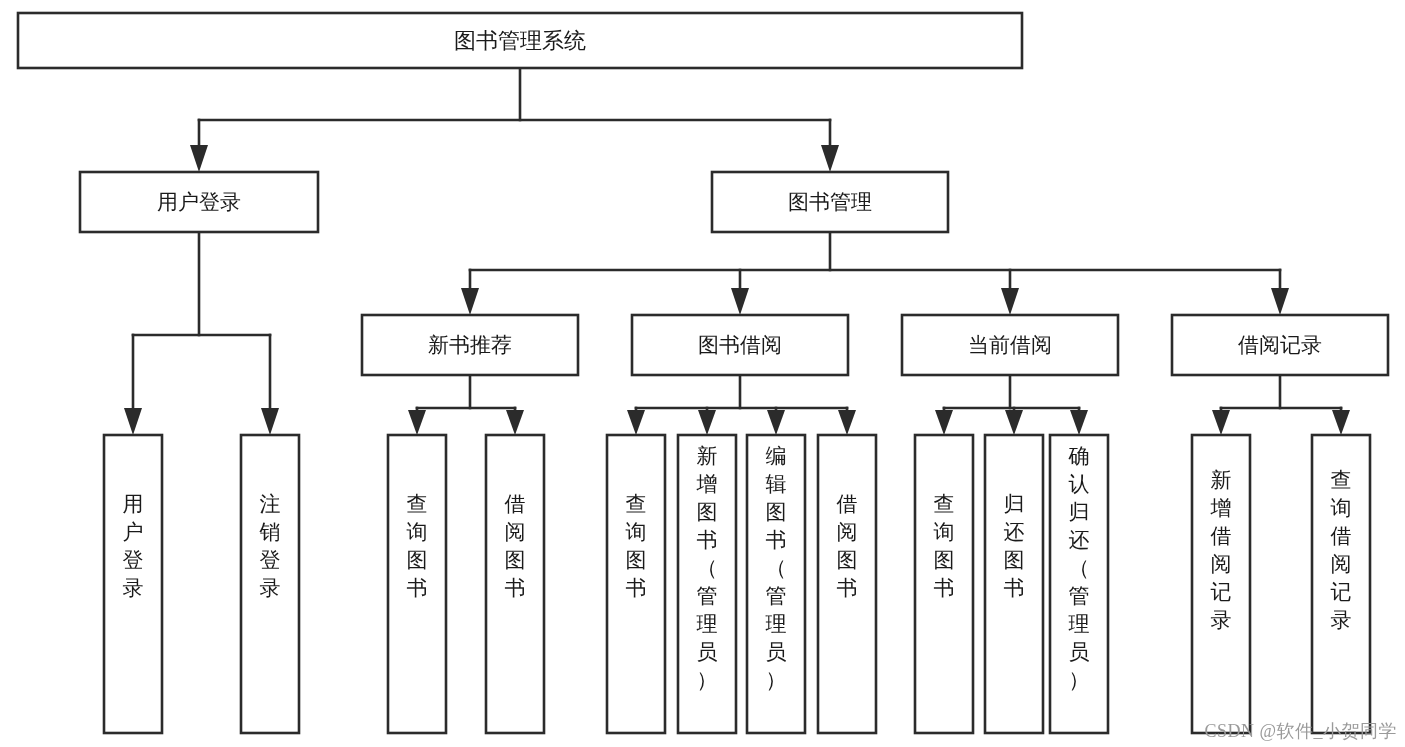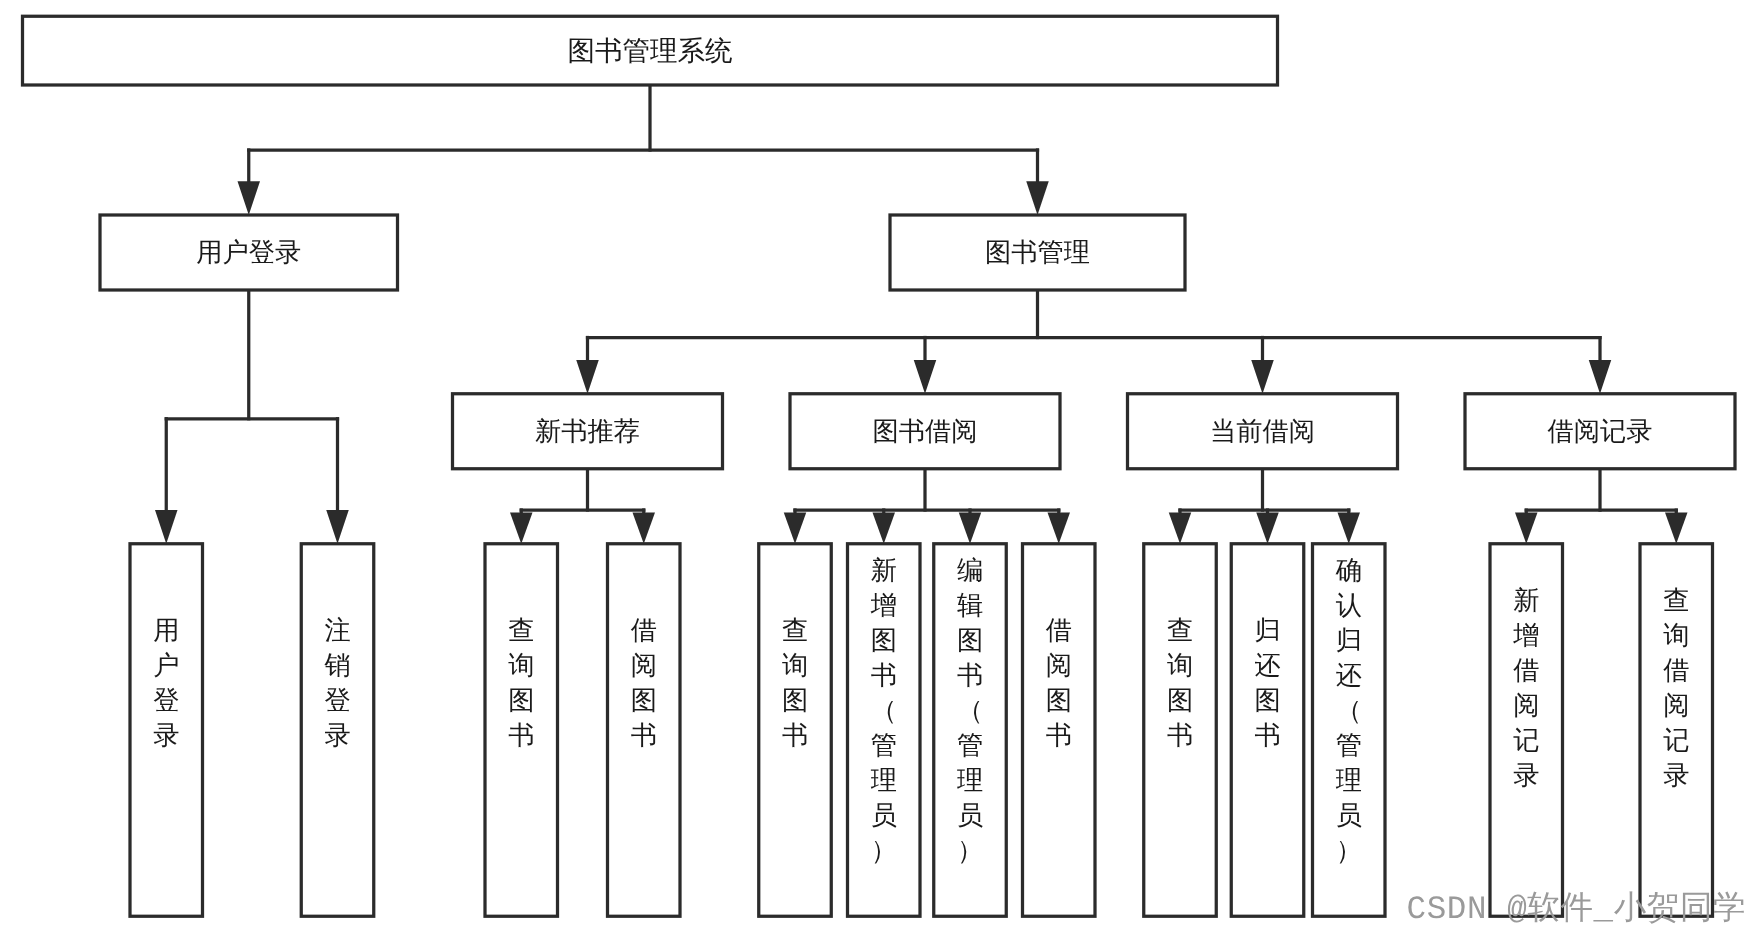--- a/index.html
+++ b/index.html
@@ -56,22 +56,22 @@
   .leaf-label {
     fill: #1a1a1a;
     font-family: "DejaVu Sans", "Liberation Sans", sans-serif;
     font-size: 21px;
     text-anchor: middle;
   }
   .watermark {
     position: absolute;
     right: 8px;
     bottom: 4px;
-    font-family: Liberation Mono, monospace;
-    font-size: 26px;
+    font-family: Liberation Serif, serif;
+    font-size: 18px;
     color: #9a9a9a;
     letter-spacing: 0.5px;
     white-space: nowrap;
     pointer-events: none;
   }
 </style>
 </head>
 <body>
 
 <svg id="diagram" viewBox="0 0 1405 747" xmlns="http://www.w3.org/2000/svg">

